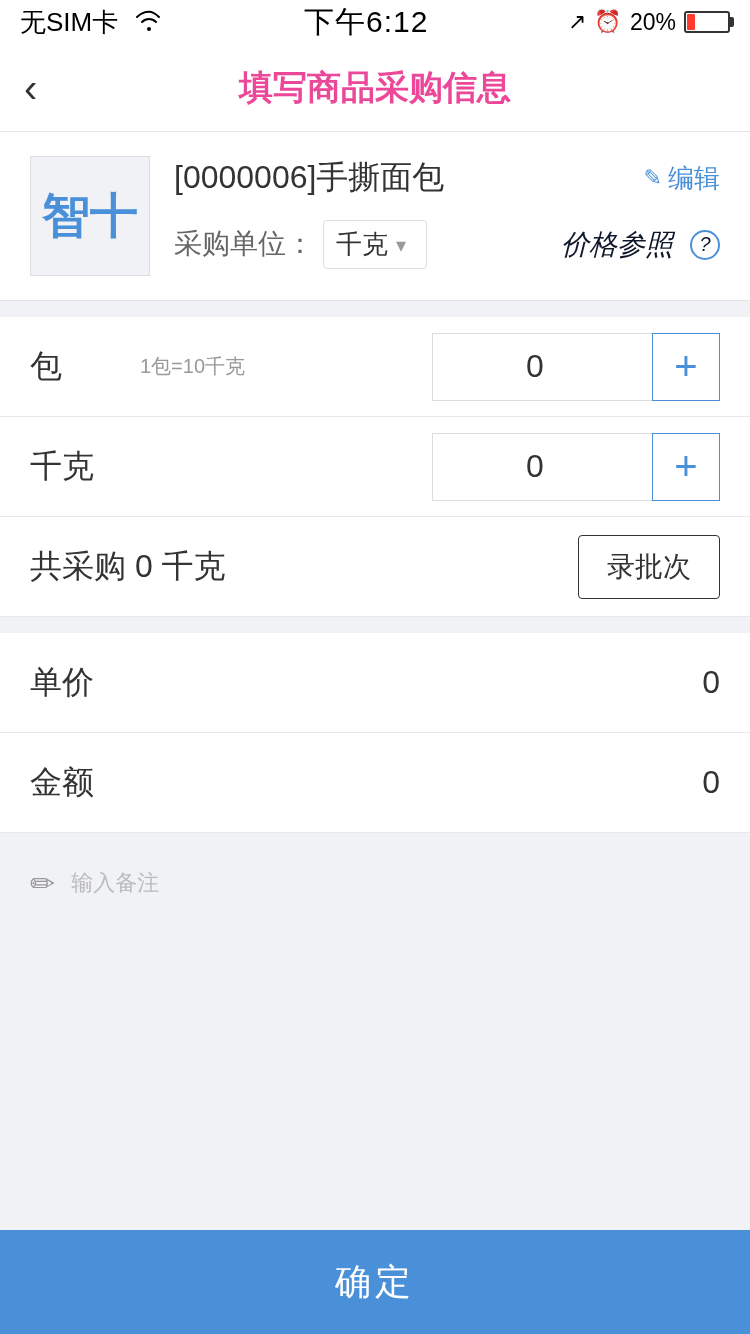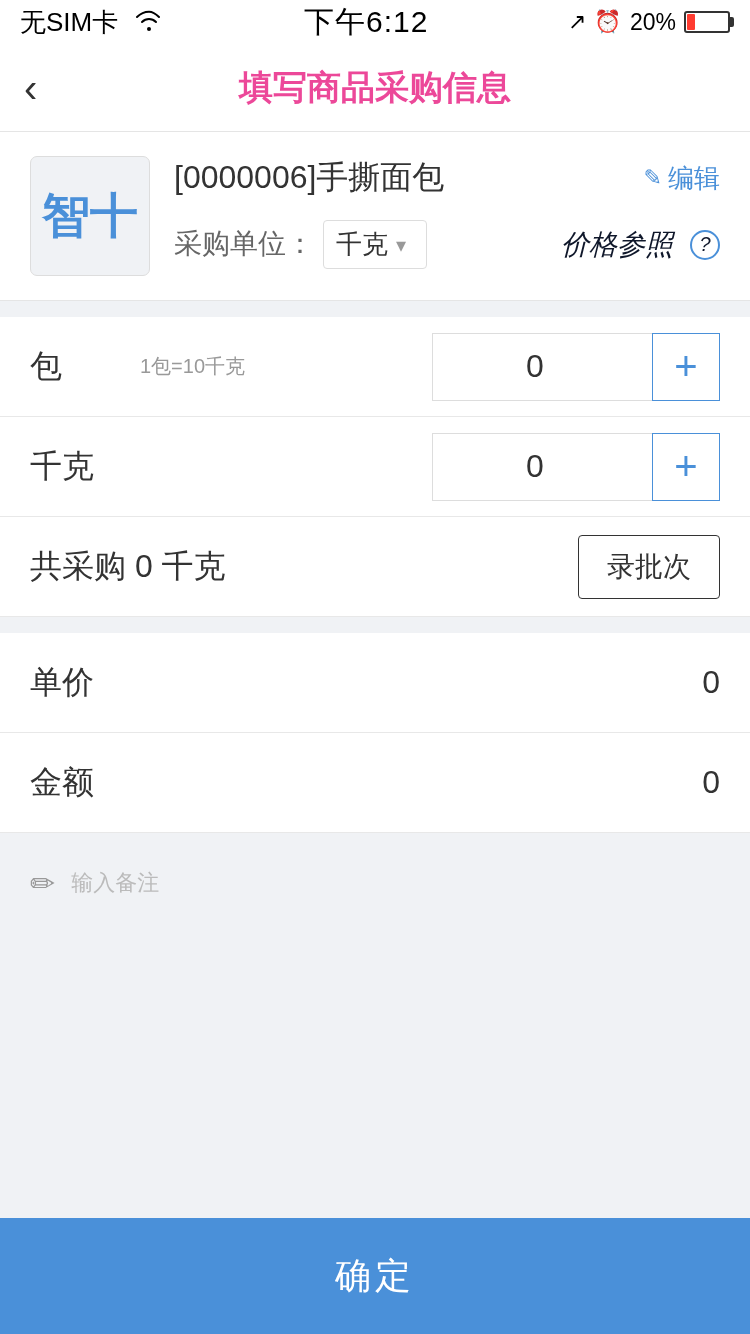--- a/index.html
+++ b/index.html
@@ -103,21 +103,21 @@
       padding: 24px 30px;
       display: flex;
       align-items: flex-start;
       gap: 24px;
       border-bottom: 1px solid #e5e5e5;
     }
     .product-image {
       width: 120px;
       height: 120px;
       background: #f0f2f5;
-      border-radius: 7px;
+      border-radius: 0;
       display: flex;
       align-items: center;
       justify-content: center;
       flex-shrink: 0;
       border: 1px solid #ddd;
     }
     .product-image-logo {
       font-size: 48px;
       color: #4a90d9;
       font-weight: bold;
@@ -321,21 +321,21 @@
       flex: 1;
       min-height: 300px;
     }
 
     
     .confirm-btn {
       position: fixed;
       bottom: 0;
       left: 0;
       width: 750px;
-      height: 116px;
+      height: 104px;
       background: #4a90d9;
       color: #fff;
       font-size: 36px;
       font-weight: 500;
       display: flex;
       align-items: center;
       justify-content: center;
       cursor: pointer;
       letter-spacing: 4px;
     }

